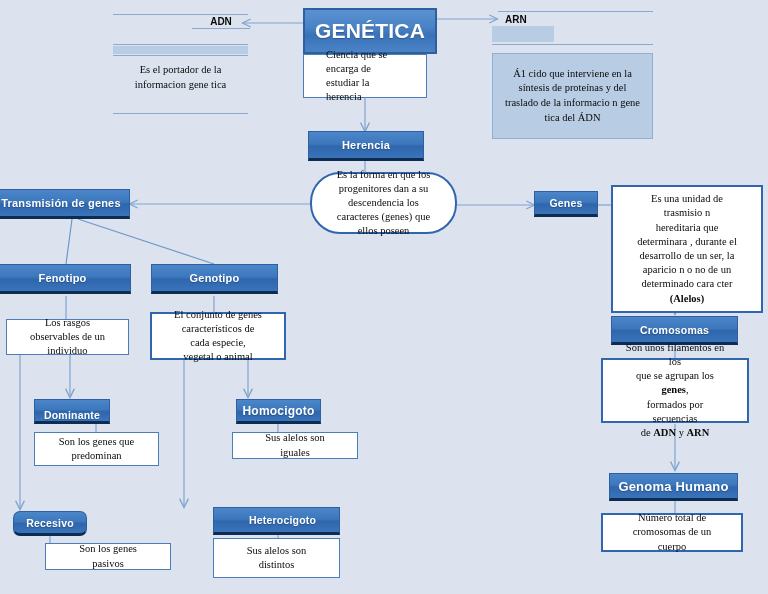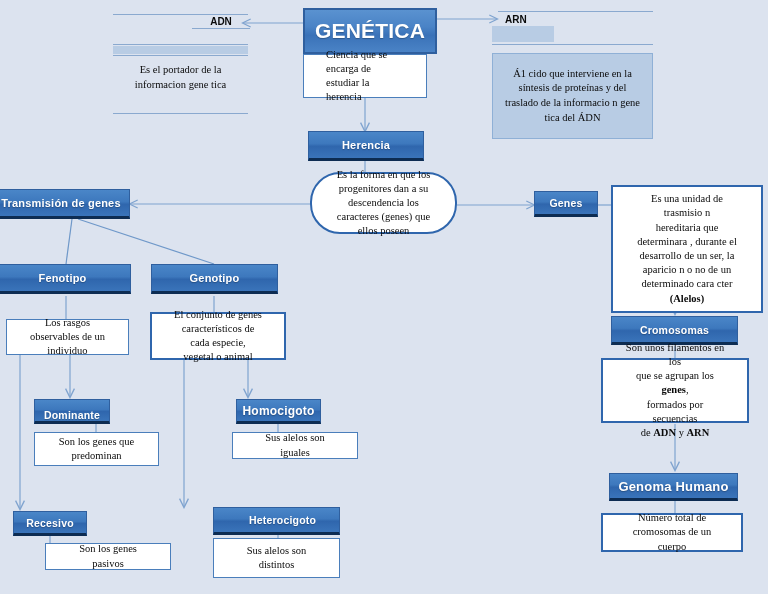--- a/index.html
+++ b/index.html
@@ -223,21 +223,21 @@
     <span>El conjunto de genes característicos de cada especie, vegetal o animal</span>
   </div>
 
   <div class="node" style="left:34px;top:399px;width:76px;height:25px;font-size:10.5px;align-items:flex-end;">
     <span>Dominante</span>
   </div>
   <div class="desc" style="left:34px;top:432px;width:125px;height:34px;">
     <span>Son los genes que predominan</span>
   </div>
 
-  <div class="node" style="left:13px;top:511px;width:74px;height:25px;font-size:10.5px;">
+  <div class="node" style="left:13px;top:511px;width:74px;height:25px;font-size:10.5px;border-radius:7px;">
     <span>Recesivo</span>
   </div>
   <div class="desc" style="left:45px;top:543px;width:126px;height:27px;">
     <span>Son los genes pasivos</span>
   </div>
 
   <div class="node" style="left:236px;top:399px;width:85px;height:25px;font-size:12px;">
     <span>Homocigoto</span>
   </div>
   <div class="desc" style="left:232px;top:432px;width:126px;height:27px;">

